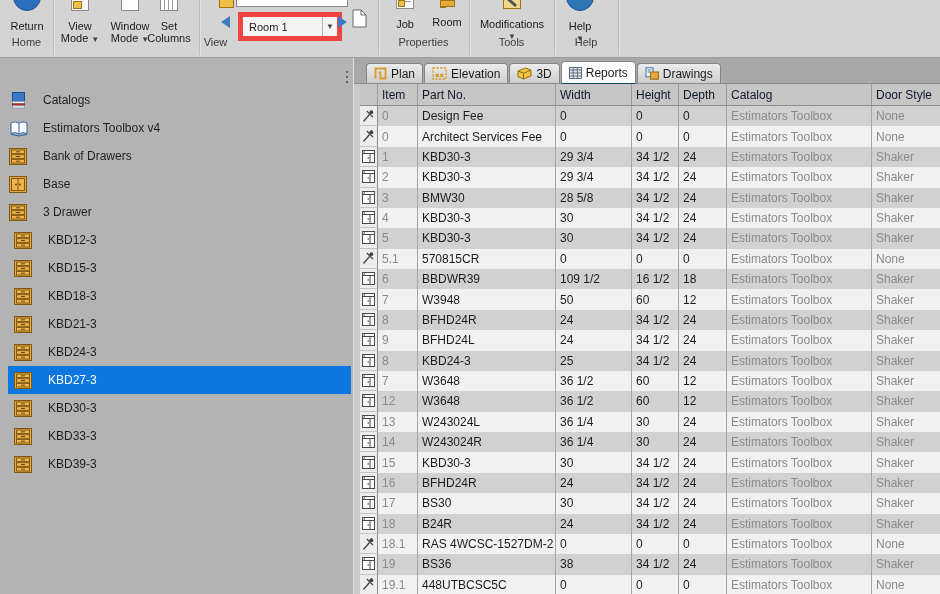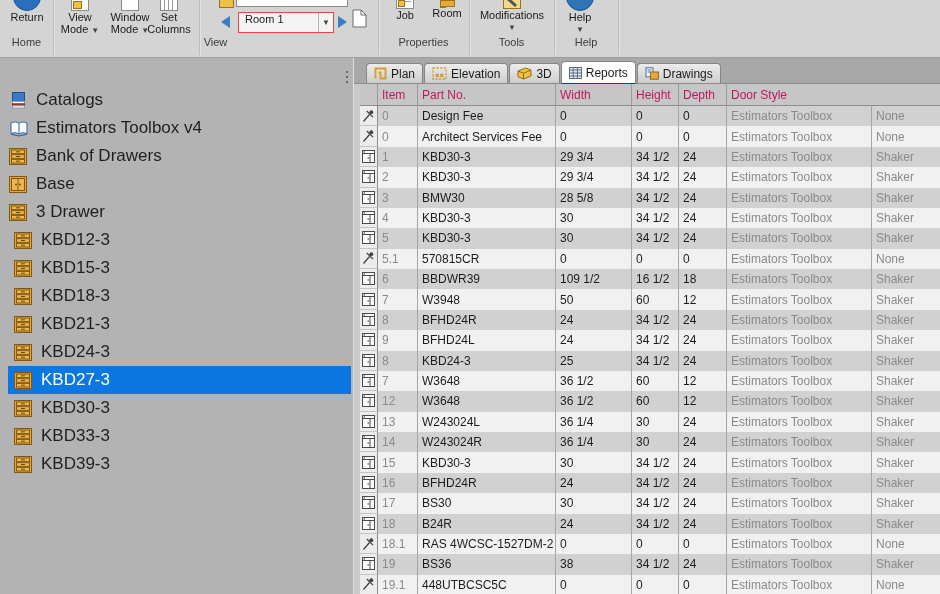--- a/index.html
+++ b/index.html
@@ -5,74 +5,74 @@
   html,body{margin:0;padding:0;}
   .screen{position:relative;width:940px;height:594px;overflow:hidden;background:#d4d4d4;
     font-family:"Liberation Sans",sans-serif;-webkit-font-smoothing:antialiased;color:#1b1b1b;}
 
   
   .ribbon{position:absolute;left:0;top:0;width:940px;height:57px;background:#d4d4d4;
     border-bottom:1px solid #9e9e9e;overflow:hidden;}
   .rsep{position:absolute;top:0;bottom:2px;width:1px;background:#bdbdbd;border-right:1px solid #e2e2e2;}
   .rbtn{position:absolute;display:flex;flex-direction:column;align-items:center;
     font-size:11px;line-height:11px;color:#1b1b1b;cursor:default;}
-  .rbtn .lbl{margin-top:1px;white-space:nowrap;text-align:left;}
+  .rbtn .lbl{margin-top:10px;white-space:nowrap;text-align:left;}
   .rbtn .lbl2{margin-top:1px;white-space:nowrap;}
   .caret{font-size:8px;color:#444;}
   .grouplabel{position:absolute;bottom:9px;font-size:11px;color:#3c3c3c;text-align:center;}
 
   .circle-icon{width:26px;height:26px;border-radius:50%;background:#2a70bf;border:1px solid #1d558f;
     position:relative;}
   .sq-icon{width:16px;height:15px;background:#fdfdfd;border:1px solid #8a8a8a;position:relative;}
   .sq-icon .yellow{position:absolute;left:1px;bottom:1px;width:7px;height:6px;background:#EFBE45;border:1px solid #9b7514;}
   .sq-icon .col1,.sq-icon .col2,.sq-icon .col3{position:absolute;top:0;bottom:0;width:1px;background:#9a9a9a;}
   .sq-icon .col1{left:3px;} .sq-icon .col2{left:7px;} .sq-icon .col3{left:11px;}
   .sq-icon .hl1,.sq-icon .hl2{position:absolute;left:2px;right:2px;height:1px;background:#9a9a9a;} .sq-icon .hl2{top:8px;}
   .wrench-icon{width:16px;height:15px;background:#EFD98A;border:1px solid #9b7514;position:relative;}
   .wrench-icon .w{position:absolute;left:2px;top:2px;width:15px;height:3px;background:#555;transform:rotate(42deg);transform-origin:left top;border-radius:2px;}
   .room-walls{width:16px;height:15px;position:relative;}
   .room-walls .w1{position:absolute;left:1px;top:0;width:4px;height:14px;background:#EFBE45;border:1px solid #9b7514;}
   .room-walls .w2{position:absolute;left:1px;bottom:0;width:13px;height:5px;background:#E7A93C;border:1px solid #9b7514;}
 
   .navarrow{position:absolute;width:0;height:0;border-style:solid;cursor:default;}
   .nav-left{border-width:6px 9px 6px 0;border-color:transparent #3b7cc4 transparent transparent;}
   .nav-right{border-width:6px 0 6px 9px;border-color:transparent transparent transparent #3b7cc4;}
-  .combo{position:absolute;background:#f4f4f4;border:1px solid #ef4444;display:flex;
+  .combo{position:absolute;background:#f4f4f4;border:5px solid #ef4444;display:flex;align-items:center;
     font-size:11px;color:#1b1b1b;}
   .combo .val{flex:1;padding-left:6px;}
   .combo .dd{width:14px;text-align:center;color:#444;font-size:8px;border-left:1px solid #b5b5b5;align-self:stretch;
     display:flex;align-items:center;justify-content:center;}
   .partial-field{position:absolute;background:#fff;border:1px solid #8a8a8a;}
   .partial-tag{position:absolute;background:#EFBE45;border:1px solid #9b7514;}
 
   
   .sidebar{position:absolute;left:0;top:58px;width:353px;height:536px;background:#b3b3b3;
     border-right:1px solid #dedede;}
   .grip{position:absolute;top:13px;right:5px;display:flex;flex-direction:column;gap:3px;}
   .grip i{width:2px;height:2px;background:#4c4c4c;border-radius:50%;}
   .side-list{position:absolute;left:0;top:28px;right:0;}
-  .side-item{height:28px;display:flex;align-items:center;font-size:17px;color:#1f1f1f;cursor:default;
-    padding-left:9px;margin-right:2px;}
+  .side-item{height:28px;display:flex;align-items:center;font-size:12px;color:#1f1f1f;cursor:default;
+    padding-left:9px;margin-right:2px;gap:7px;}
   .side-item .ic{width:20px;height:17px;margin-right:7px;flex:0 0 auto;display:flex;align-items:center;}
   .side-item.indent{padding-left:14px;}
   .side-item.selected{background:#0c77e0;color:#ffffff;margin-left:8px;padding-left:6px;}
 
   
   .main{position:absolute;left:354px;top:58px;width:586px;height:536px;background:#c9c9c9;}
   .tabstrip{position:relative;height:26px;background:#a8a8a8;display:flex;align-items:flex-end;
     padding-left:12px;box-sizing:border-box;border-bottom:1px solid #8c8c8c;}
   .tab{height:20px;display:flex;align-items:center;gap:4px;padding:0 7px;margin-right:1px;
     background:linear-gradient(#ececec,#cdcdcd);border:1px solid #858585;border-bottom:none;
     border-radius:4px 4px 0 0;font-size:12px;color:#1b1b1b;cursor:default;position:relative;box-sizing:border-box;}
   .tab.active{background:#ffffff;height:23px;z-index:2;margin-bottom:-1px;border-bottom:1px solid #0c4a6e;}
   .tab .tic{display:flex;align-items:center;}
 
   .tablewrap{margin-left:6px;width:580px;}
   .thead{display:grid;grid-template-columns:18px 40px 138px 76px 47px 48px 145px 1fr;
-    height:21px;background:#c6c6c6;border-bottom:1px solid #8d8d8d;font-size:12px;color:#be185d;}
+    height:21px;background:#c6c6c6;border-bottom:1px solid #8d8d8d;font-size:12px;color:#0f172a;}
   .thead .hc{display:flex;align-items:center;padding-left:4px;border-right:1px solid #9b9b9b;
     white-space:nowrap;overflow:hidden;box-sizing:border-box;}
   .thead .hc:last-child{border-right:none;}
   .rows{height:489px;overflow:hidden;}
   .trow{display:grid;grid-template-columns:18px 40px 138px 76px 47px 48px 145px 1fr;height:20.375px;
     font-size:12px;cursor:default;}
   .trow.even{background:#d1d1d1;}
   .trow.odd{background:#f1f1f1;}
   .tc{display:flex;align-items:center;padding-left:4px;border-right:1px solid #a6a6a6;
     white-space:nowrap;overflow:hidden;box-sizing:border-box;color:#1c1c1c;}
@@ -491,20 +491,21 @@
   </div>
 </div>
     <div class="tablewrap">
       <div class="thead">
         <div class="hc"></div>
         <div class="hc">Item</div>
         <div class="hc">Part No.</div>
         <div class="hc">Width</div>
         <div class="hc">Height</div>
         <div class="hc">Depth</div>
+        <div class="hc">Catalog</div>
         <div class="hc">Door Style</div>
       </div>
       <div class="rows">
   <div class="trow even">
     <div class="tc iconcell">
               <svg width="13" height="14" viewBox="0 0 13 14">
                 <g stroke="#3f3f3f" stroke-width="1.2" fill="none">
                   <path d="M1.5 12.5 L7.5 5.5"></path>
                   <path d="M4.8 2 L11 8.2"></path>
                 </g>

